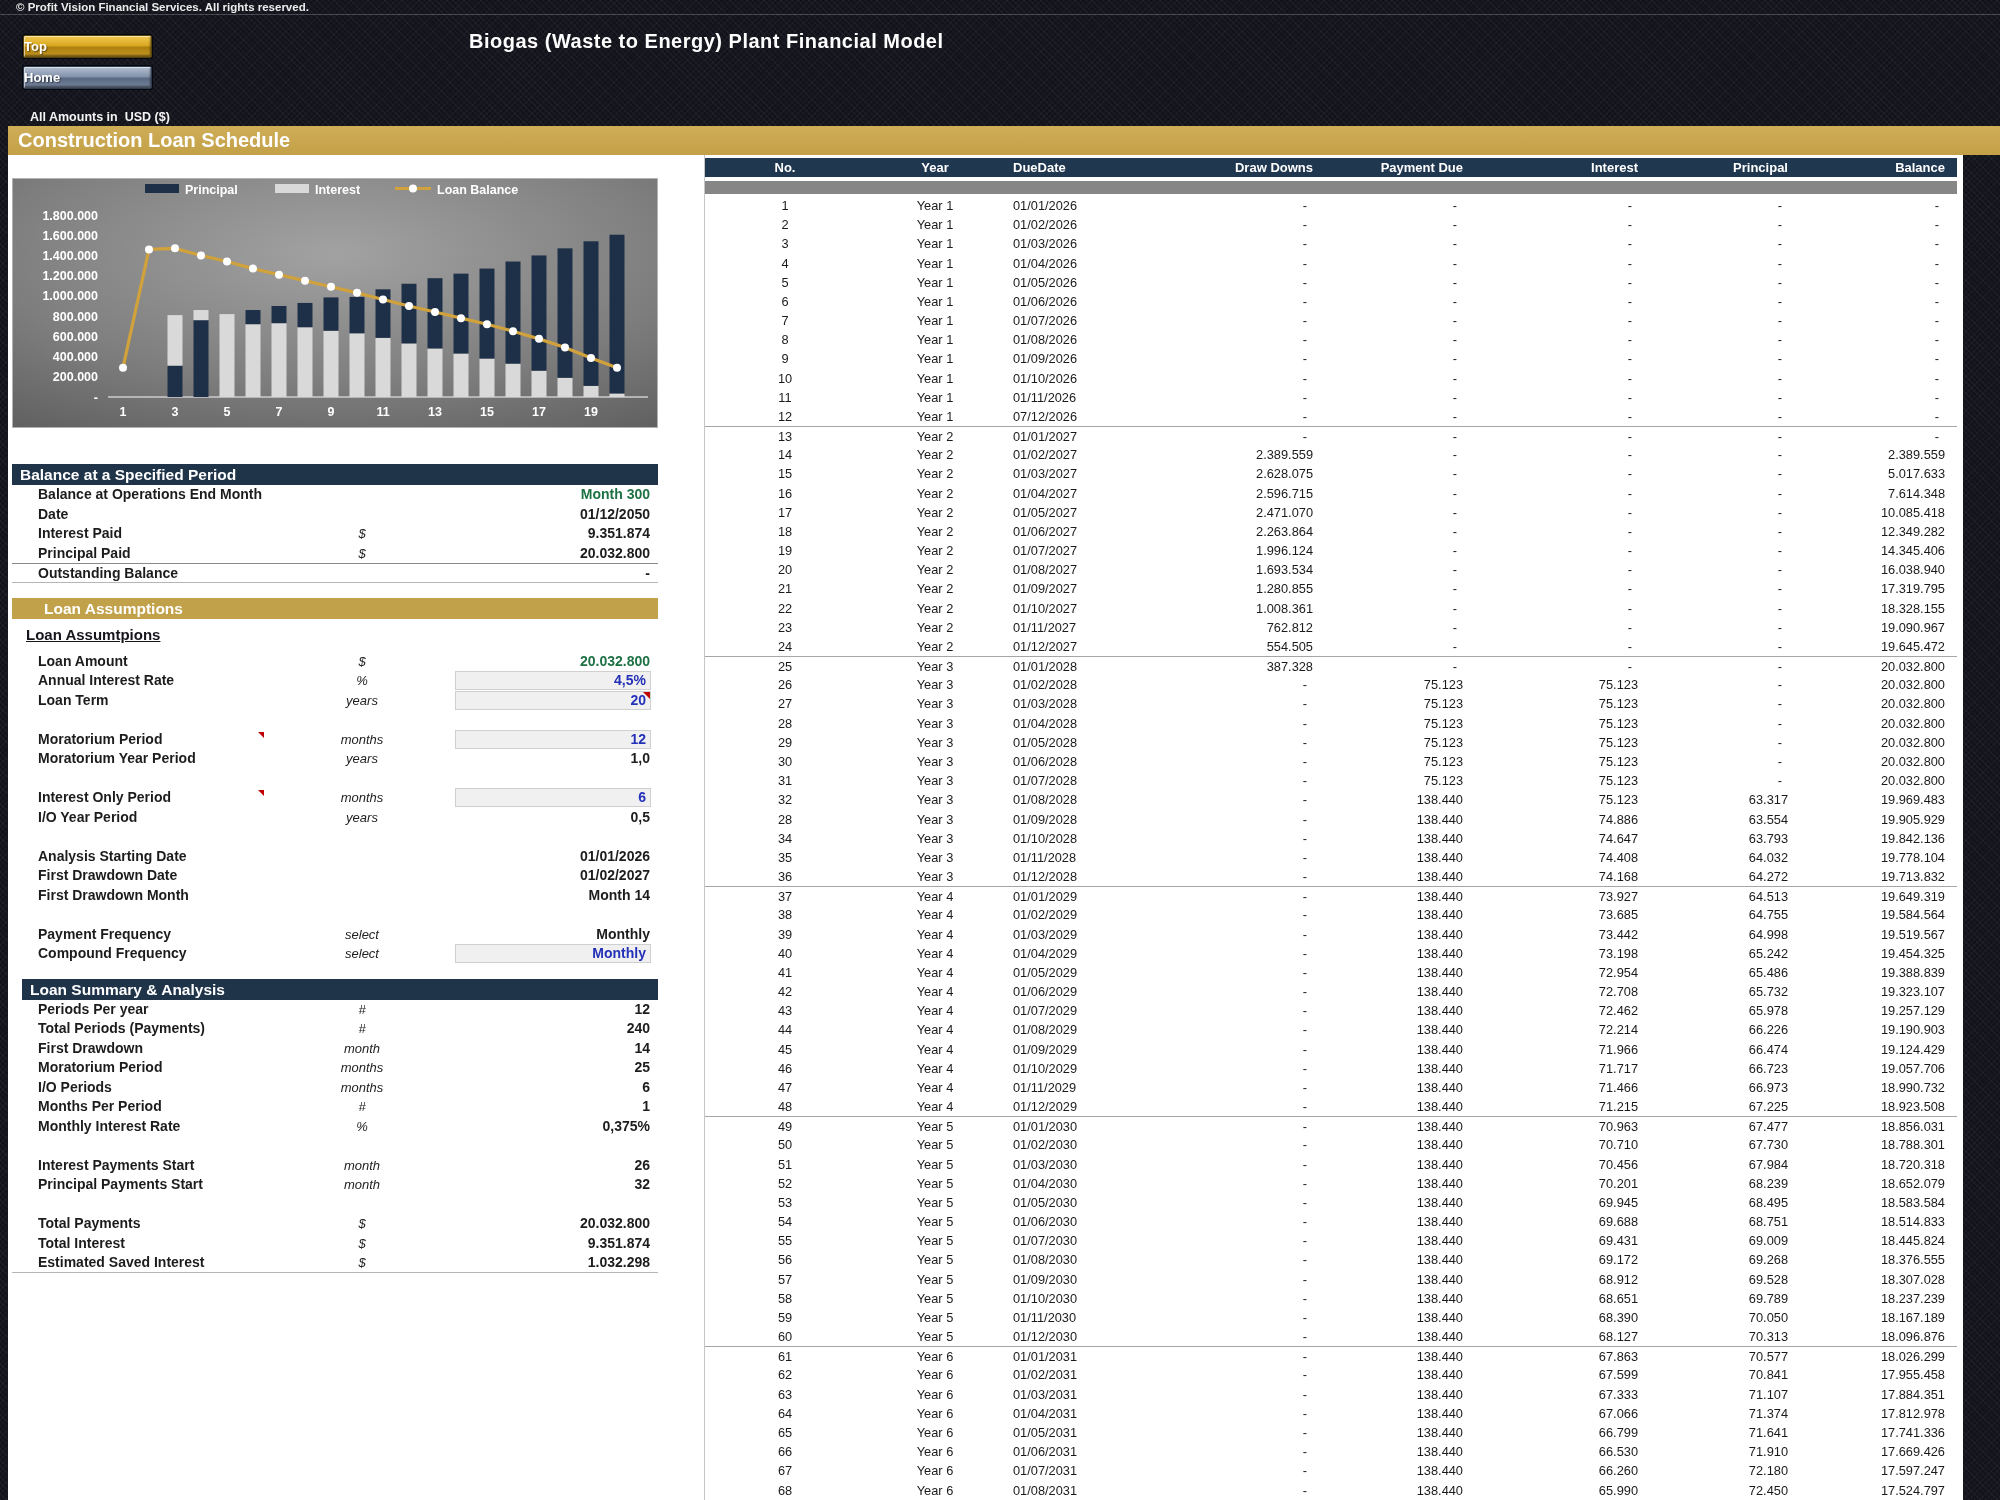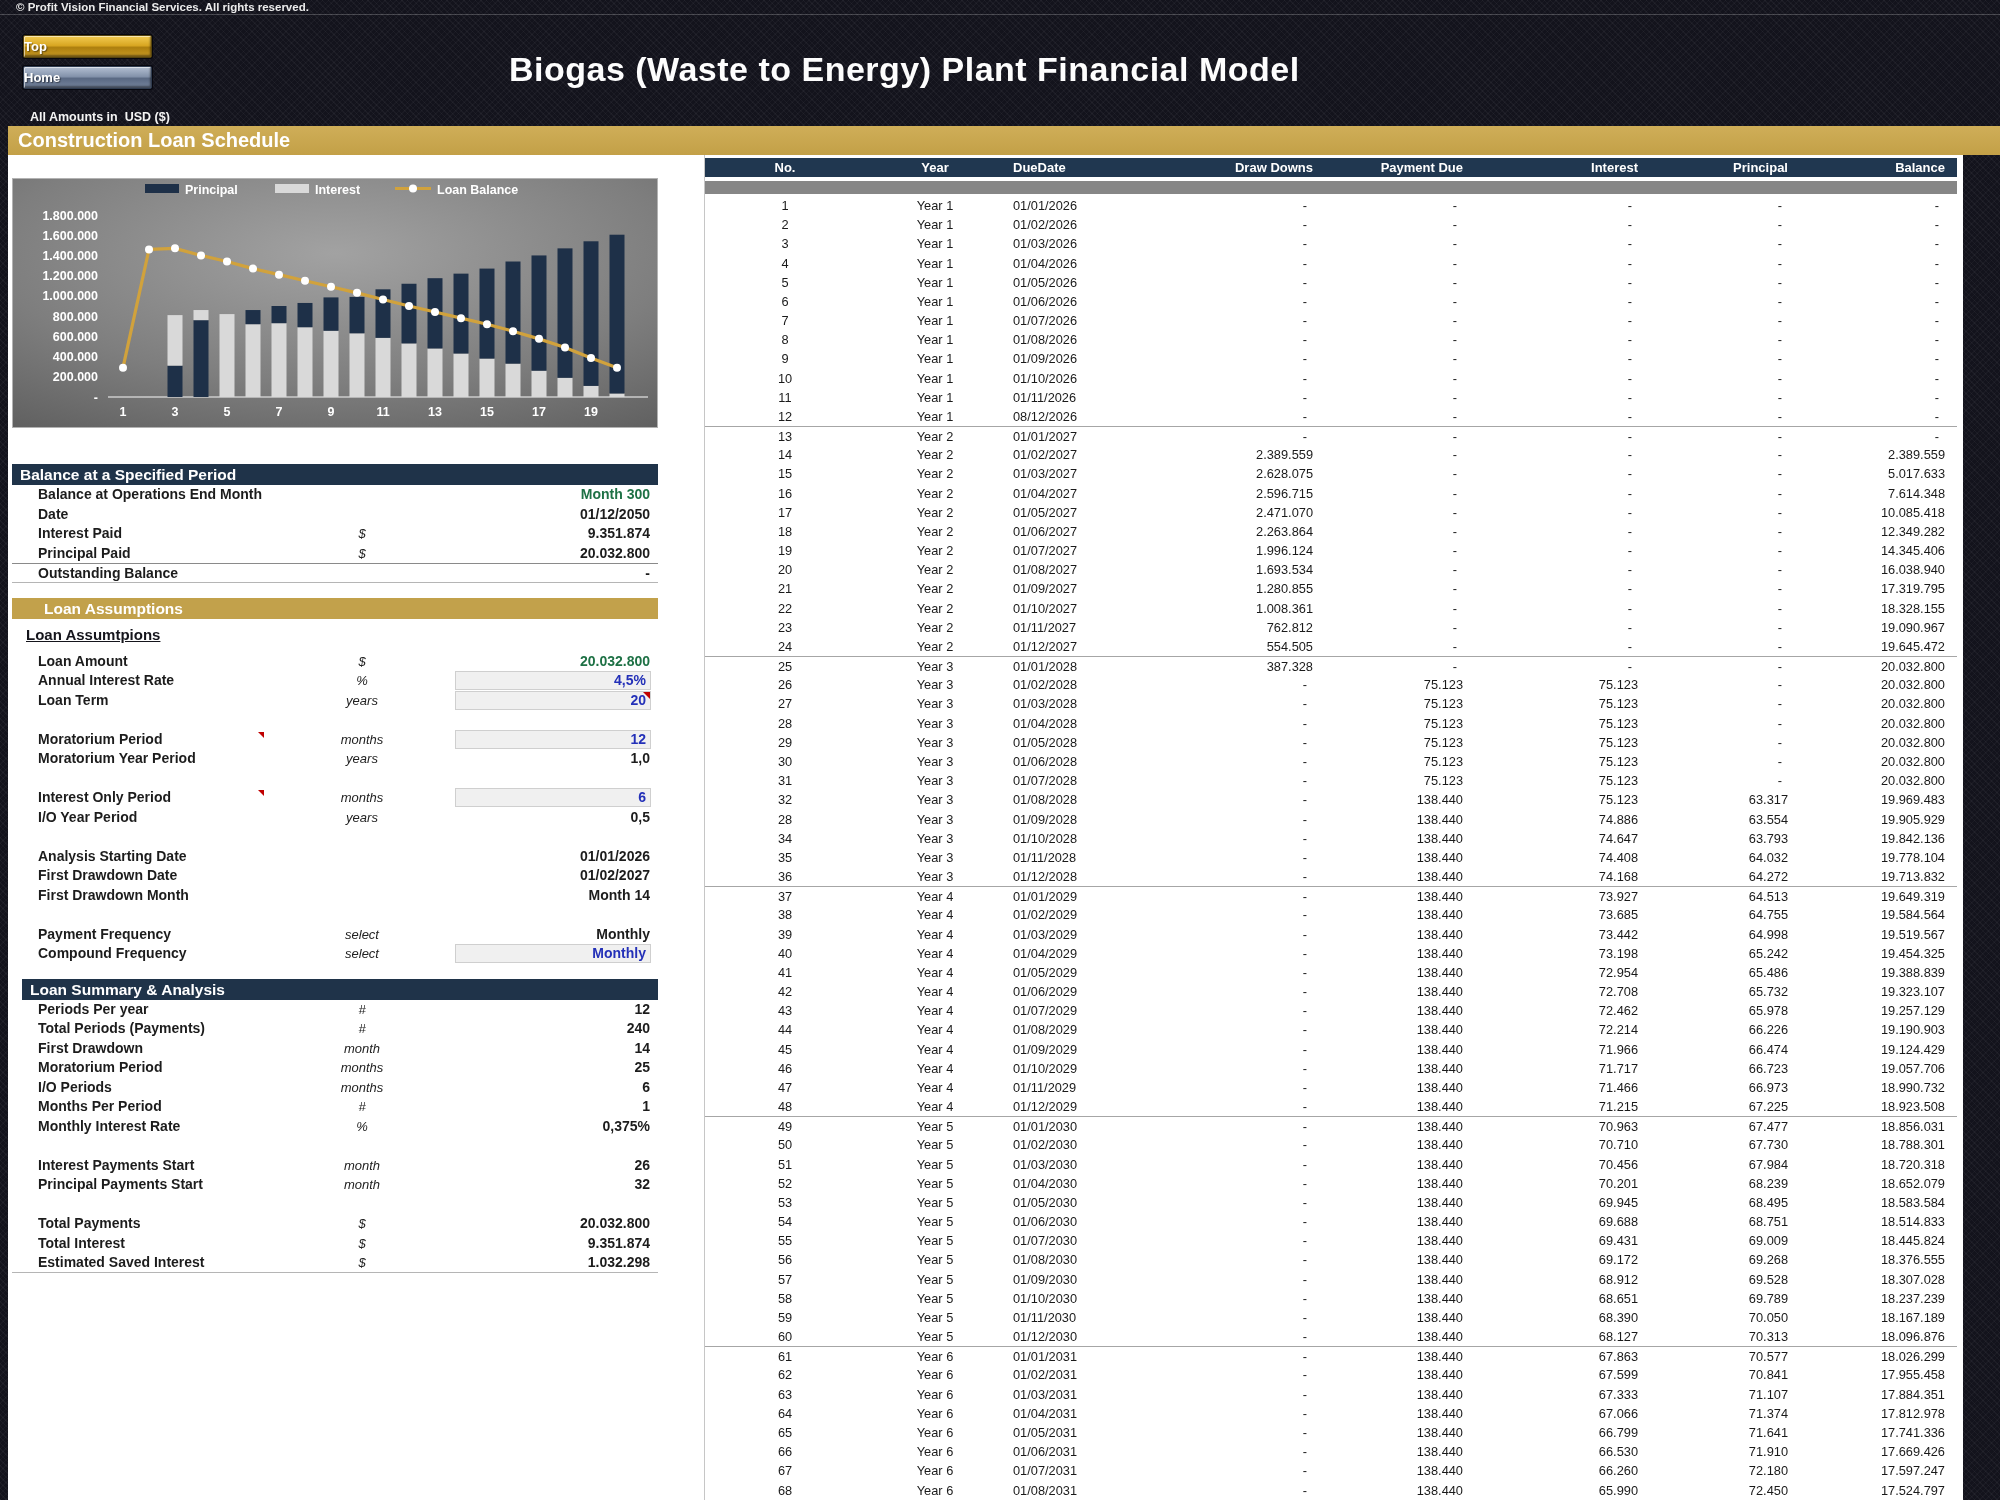--- a/index.html
+++ b/index.html
@@ -8,21 +8,21 @@
     background-image:repeating-linear-gradient(45deg,rgba(255,255,255,.04) 0 1px,transparent 1px 4px),
                      repeating-linear-gradient(135deg,rgba(255,255,255,.03) 0 1px,transparent 1px 4px);
     font-family:"Liberation Sans",sans-serif;}
   .topstrip{position:absolute;left:0;top:0;width:2000px;height:14px;border-bottom:1px solid rgba(255,255,255,.22);}
   .copyright{position:absolute;left:16px;top:1px;font-size:11.5px;font-weight:bold;color:#ececec;}
   .btn{position:absolute;left:23px;width:127px;height:21px;border-radius:2px;color:#fff;font-weight:bold;
     font-size:13px;text-align:left;line-height:21px;cursor:pointer;text-shadow:1px 1px 1px rgba(0,0,0,.45);
     box-shadow:inset 1px 1px 0 rgba(255,255,255,.55), inset -1px -2px 2px rgba(0,0,0,.45), 0 0 0 1px #07070e;}
   .btn-top{top:35px;background:linear-gradient(180deg,#f2cb52 0%,#d9a722 45%,#ad7f0e 55%,#c89a24 100%);border:1px solid #54430e;}
   .btn-home{top:66px;background:linear-gradient(180deg,#b3bfd2 0%,#8493ab 45%,#5a6983 55%,#77859e 100%);border:1px solid #2e3a4e;}
-  .title{position:absolute;left:509px;top:30px;font-size:34px;font-weight:bold;color:#fdfdfd;letter-spacing:.5px;margin-top:20px;}
+  .title{position:absolute;left:469px;top:30px;font-size:20px;font-weight:bold;color:#fdfdfd;letter-spacing:.5px;}
   .amounts{position:absolute;left:30px;top:110px;font-size:12.5px;font-weight:bold;color:#f4f4f4;white-space:pre;}
   .goldbar{position:absolute;left:8px;top:126px;width:1992px;height:29px;line-height:29px;
     background:linear-gradient(180deg,#cfae58,#c3a047);color:#fff;font-weight:bold;font-size:20px;padding-left:10px;box-sizing:border-box;}
   .content{position:absolute;left:8px;top:155px;width:1955px;height:1345px;background:#ffffff;}
   .vline{position:absolute;left:704px;top:155px;width:1px;height:1345px;background:#c6c6c6;}
 
   
   .left-col{position:absolute;left:12px;top:178px;width:646px;}
   .chart{width:646px;height:250px;}
   .cht{font-family:"Liberation Sans",sans-serif;font-size:12.5px;font-weight:bold;fill:#ffffff;}
@@ -458,21 +458,21 @@
         <div class="cell c2">01/11/2026</div>
         <div class="cell c3 dash">-</div>
         <div class="cell c4 dash">-</div>
         <div class="cell c5 dash">-</div>
         <div class="cell c6 dash">-</div>
         <div class="cell c7 dash">-</div>
       </div>
       <div class="trow">
         <div class="cell c0">12</div>
         <div class="cell c1">Year 1</div>
-        <div class="cell c2">08/12/2026</div>
+        <div class="cell c2">07/12/2026</div>
         <div class="cell c3 dash">-</div>
         <div class="cell c4 dash">-</div>
         <div class="cell c5 dash">-</div>
         <div class="cell c6 dash">-</div>
         <div class="cell c7 dash">-</div>
       </div>
       <div class="trow sep">
         <div class="cell c0">13</div>
         <div class="cell c1">Year 2</div>
         <div class="cell c2">01/01/2027</div>

